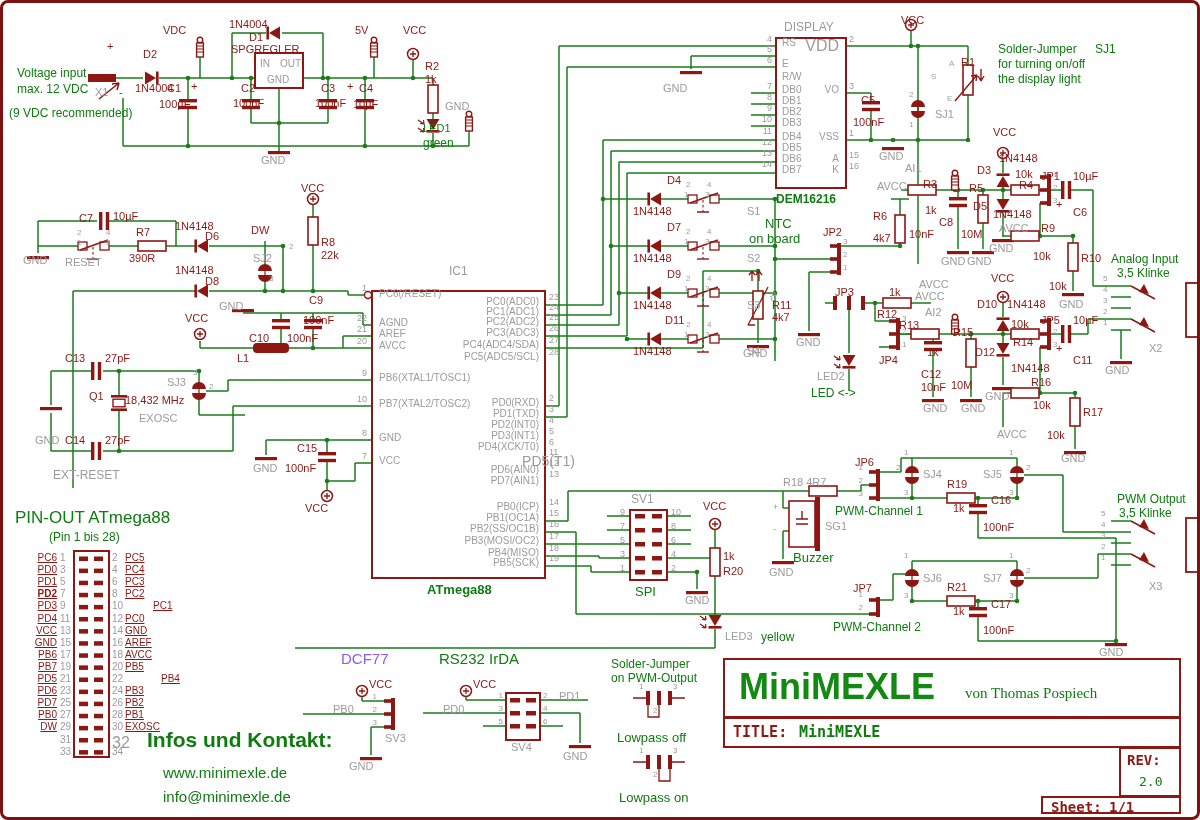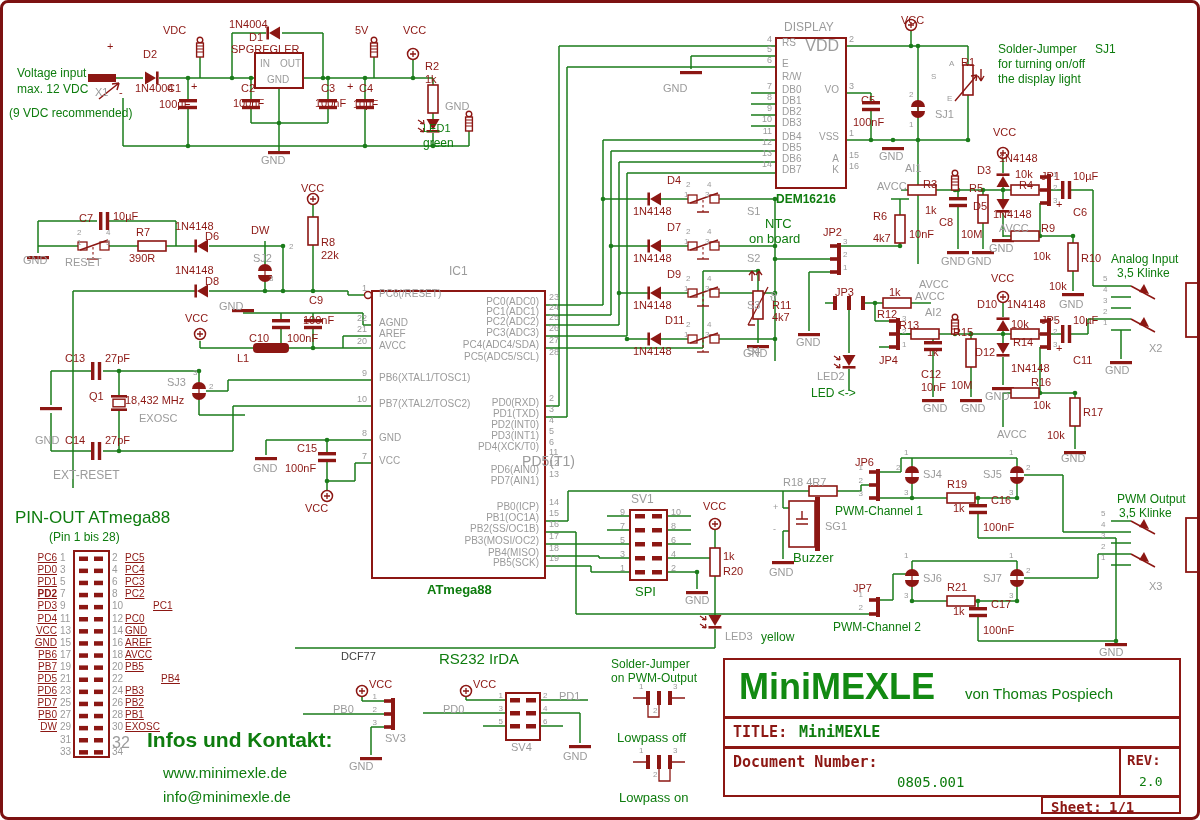--- a/index.html
+++ b/index.html
@@ -860,21 +860,21 @@
       <span class="lb" style="left: 980px; top: 622px; font-size: 11px; color: rgb(140, 23, 19);">100nF</span>
       <span class="lb" style="left: 1114px; top: 490px; font-size: 12px; color: rgb(14, 124, 14);">PWM Output</span>
       <span class="lb" style="left: 1116px; top: 504px; font-size: 12px; color: rgb(14, 124, 14);">3,5 Klinke</span>
       <span class="lb" style="left: 1098px; top: 507px; font-size: 8px; color: rgb(155, 155, 155);">5</span>
       <span class="lb" style="left: 1098px; top: 518px; font-size: 8px; color: rgb(155, 155, 155);">4</span>
       <span class="lb" style="left: 1098px; top: 529px; font-size: 8px; color: rgb(155, 155, 155);">3</span>
       <span class="lb" style="left: 1098px; top: 540px; font-size: 8px; color: rgb(155, 155, 155);">2</span>
       <span class="lb" style="left: 1098px; top: 551px; font-size: 8px; color: rgb(155, 155, 155);">1</span>
       <span class="lb" style="left: 1146px; top: 578px; font-size: 11px; color: rgb(155, 155, 155);">X3</span>
       <span class="lb" style="left: 1096px; top: 644px; font-size: 11px; color: rgb(155, 155, 155);">GND</span>
-      <span class="lb" style="left: 338px; top: 648px; font-size: 11px; color: #404040;">DCF77</span>
+      <span class="lb" style="left: 338px; top: 648px; font-size: 15px; color: #8b5cf6;">DCF77</span>
       <span class="lb" style="left: 366px; top: 676px; font-size: 11px; color: rgb(140, 23, 19);">VCC</span>
       <span class="lb" style="left: 330px; top: 701px; font-size: 11px; color: rgb(155, 155, 155);">PB0</span>
       <span class="lb r" style="left: 374px; top: 690px; font-size: 8px; color: rgb(155, 155, 155);">1</span>
       <span class="lb r" style="left: 374px; top: 703px; font-size: 8px; color: rgb(155, 155, 155);">2</span>
       <span class="lb r" style="left: 374px; top: 716px; font-size: 8px; color: rgb(155, 155, 155);">3</span>
       <span class="lb" style="left: 382px; top: 730px; font-size: 11px; color: rgb(155, 155, 155);">SV3</span>
       <span class="lb" style="left: 346px; top: 758px; font-size: 11px; color: rgb(155, 155, 155);">GND</span>
       <span class="lb" style="left: 436px; top: 648px; font-size: 15px; color: rgb(14, 124, 14);">RS232 IrDA</span>
       <span class="lb" style="left: 470px; top: 676px; font-size: 11px; color: rgb(140, 23, 19);">VCC</span>
       <span class="lb" style="left: 440px; top: 701px; font-size: 11px; color: rgb(155, 155, 155);">PD0</span>
@@ -966,29 +966,25 @@
       <span class="lb" style="left: 122px; top: 719.4px; font-size: 10px; color: rgb(140, 23, 19); text-decoration: underline;">EXOSC</span>
       <span class="lb" style="left: 57px; top: 731.5px; font-size: 10px; color: rgb(155, 155, 155);">31</span>
       <span class="lb" style="left: 109px; top: 731.5px; font-size: 16px; color: rgb(155, 155, 155);">32</span>
       <span class="lb" style="left: 57px; top: 743.6px; font-size: 10px; color: rgb(155, 155, 155);">33</span>
       <span class="lb" style="left: 109px; top: 743.6px; font-size: 10px; color: rgb(155, 155, 155);">34</span>
     </div>
 
 <div class="tb">
   <div class="box tb-brand">
     <span class="lb b" style="left:14px;top:8px;font-size:36px;color:#128a12;">MiniMEXLE</span>
-    <span class="lb" style="left:240px;top:26px;font-size:15px;color:#0e7c0e;">von Thomas Pospiech</span>
+    <span class="lb" style="left:240px;top:26px;font-size:15px;color:#0e7c0e;font-family:Liberation Serif, serif;">von Thomas Pospiech</span>
   </div>
   <div class="box tb-title">
     <span class="lb mono maroon" style="left:8px;top:6px;font-size:15px;">TITLE:</span>
     <span class="lb mono green b" style="left:74px;top:6px;font-size:15px;">MiniMEXLE</span>
-  </div>
-  <div class="box tb-doc">
-    <span class="lb mono maroon" style="left:8px;top:6px;font-size:15px;">Document Number:</span>
-    <span class="lb mono green" style="left:172px;top:26px;font-size:14px;">0805.001</span>
   </div>
   <div class="box tb-rev">
     <span class="lb mono maroon" style="left:6px;top:4px;font-size:14px;">REV:</span>
     <span class="lb mono green" style="left:18px;top:26px;font-size:13px;">2.0</span>
   </div>
   <div class="box tb-sheet">
     <span class="lb mono maroon" style="left:8px;top:2px;font-size:14px;">Sheet:</span>
     <span class="lb mono maroon" style="left:66px;top:2px;font-size:14px;">1/1</span>
   </div>
 </div>

